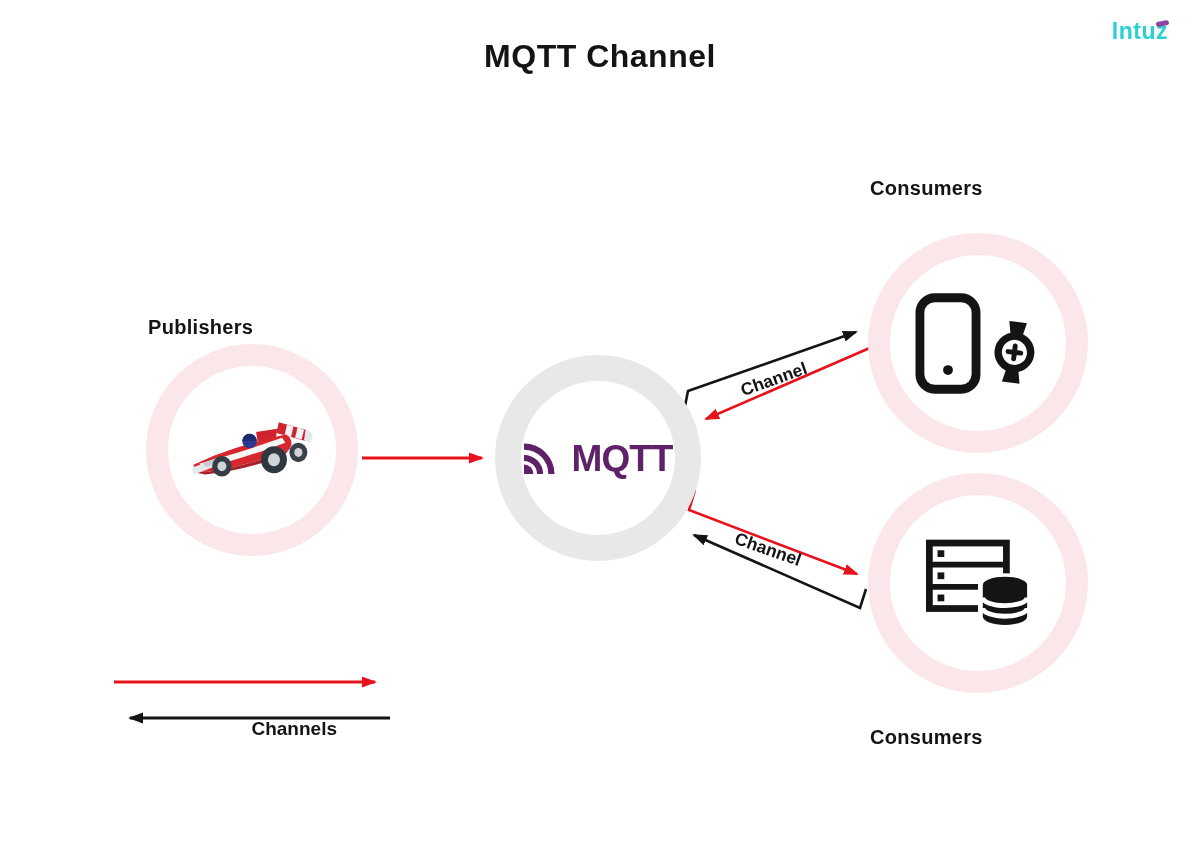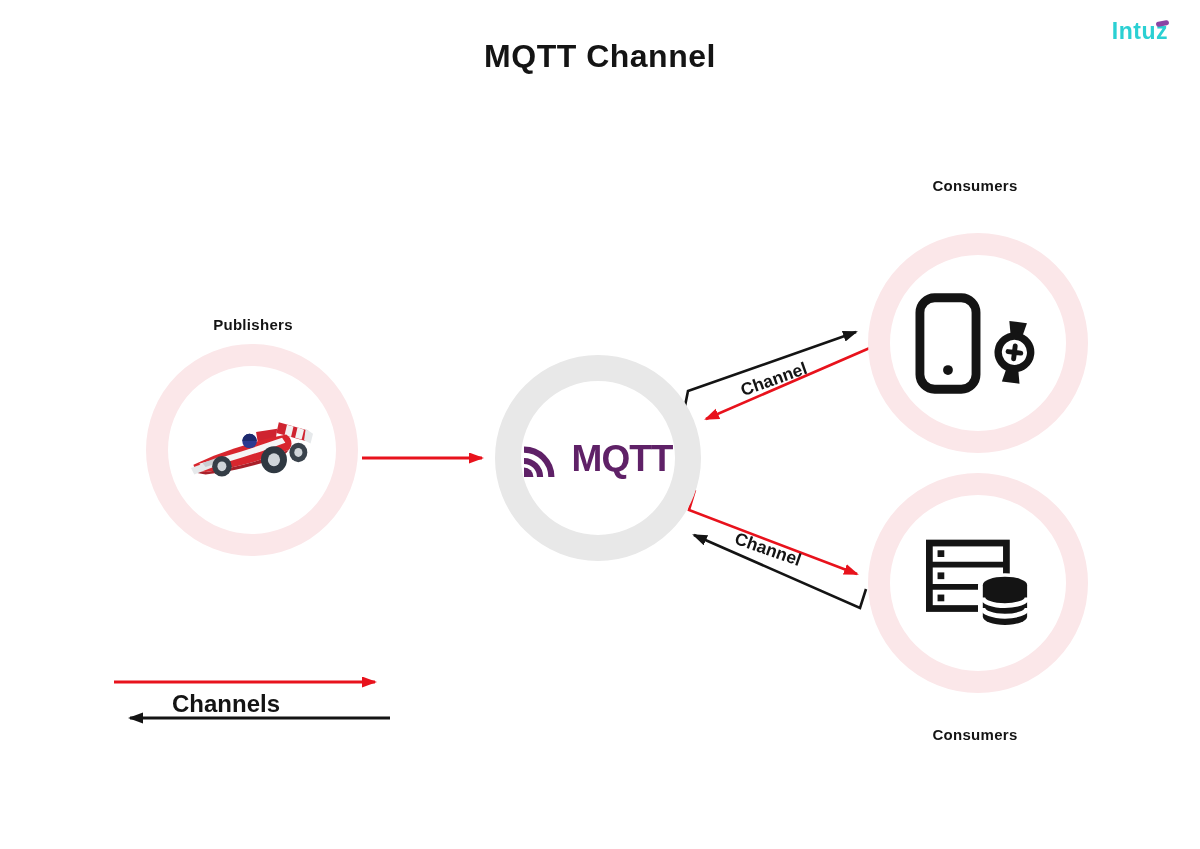--- a/index.html
+++ b/index.html
@@ -18,30 +18,30 @@
   .z-bar{position:absolute;top:3px;right:-1px;width:13px;height:5px;background:#8b44a4;border-radius:3px;transform:rotate(-10deg);}
   
   .ring{position:absolute;border-radius:50%;box-sizing:border-box;display:flex;align-items:center;justify-content:center;background:#fff;}
   .ring.pink{border:22px solid #fbe7e9;}
   .ring.gray{border:26px solid #e8e8e8;}
   .pub-ring{left:146px;top:344px;width:212px;height:212px;}
   .broker-ring{left:495px;top:355px;width:206px;height:206px;}
   .cons-top-ring{left:868px;top:233px;width:220px;height:220px;border-width:23px;}
   .cons-bot-ring{left:868px;top:473px;width:220px;height:220px;border-width:23px;}
   
-  .node-label{position:absolute;width:210px;text-align:center;font-size:15px;font-weight:700;letter-spacing:.3px;color:#141414;}
+  .node-label{position:absolute;width:210px;text-align:left;font-size:20px;font-weight:700;letter-spacing:.3px;color:#141414;}
   .publishers-label{left:148px;top:316px;}
   .consumers-top-label{left:870px;top:177px;}
   .consumers-bottom-label{left:870px;top:726px;}
   .channel-label{position:absolute;width:126px;text-align:center;font-size:17.5px;font-weight:700;color:#141414;}
   .channel-top-label{left:711px;top:369px;transform:rotate(-19.5deg);}
   .channel-bottom-label{left:705px;top:539px;transform:rotate(19.5deg);}
-  .legend-label{position:absolute;left:172px;top:690px;width:165px;text-align:left;font-size:24px;font-weight:700;color:#141414;}
+  .legend-label{position:absolute;left:172px;top:718px;width:165px;text-align:right;font-size:19px;font-weight:700;color:#141414;}
   
-  .mqtt-logo{display:flex;align-items:flex-end;gap:14px;}
+  .mqtt-logo{display:flex;align-items:flex-start;gap:14px;}
   .mqtt-wordmark{font-size:37px;font-weight:800;letter-spacing:-1px;color:#5f2167;line-height:1;}
   
   .edges{position:absolute;left:0;top:0;pointer-events:none;}
 </style>
 </head>
 <body>
 
 <div class="canvas">
 
   <div class="page-title">MQTT Channel</div>

